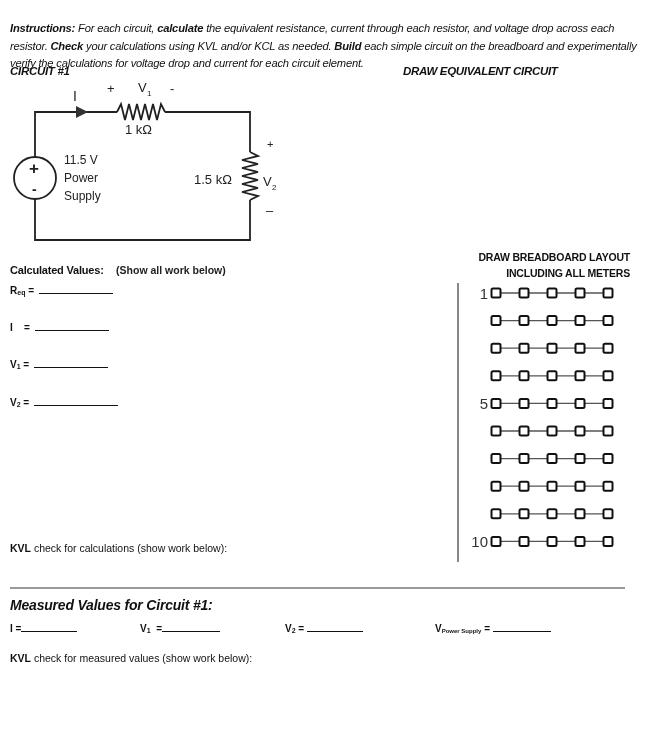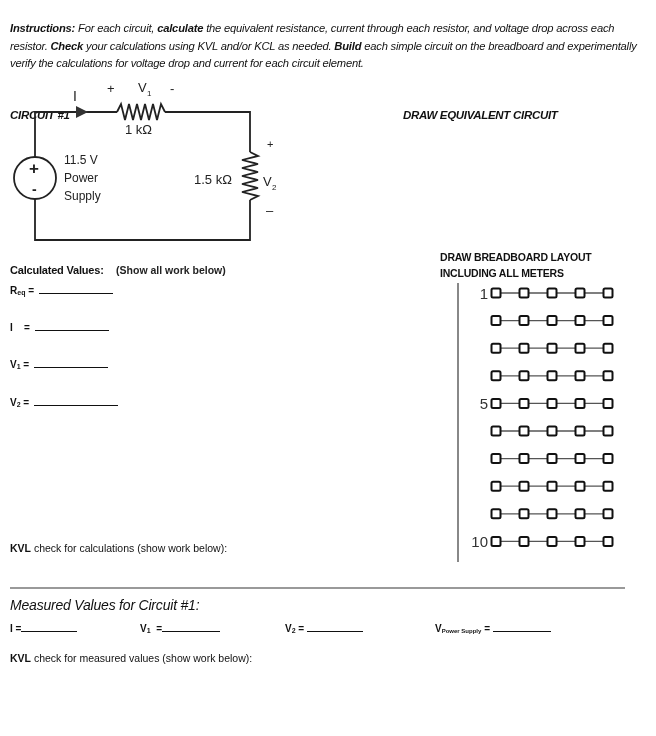--- a/index.html
+++ b/index.html
@@ -1,30 +1,30 @@
 <!DOCTYPE html>
 <html><head>
 <meta charset="utf-8">
 <style>
   html, body { margin: 0; padding: 0; background: #ffffff; }
   body { width: 656px; height: 736px; position: relative; overflow: hidden;
          font-family: "Liberation Sans", "DejaVu Sans", sans-serif; color: #111; }
   .abs { position: absolute; }
   .instr { left: 10px; top: 20px; width: 630px; font-size: 11.2px; line-height: 17.5px; font-style: italic; letter-spacing: -0.2px; }
   .instr b { font-weight: bold; }
-  .hdr { font-size: 11.5px; font-weight: bold; font-style: italic; letter-spacing: -0.3px; margin-top: 44px; }
+  .hdr { font-size: 11.5px; font-weight: bold; font-style: italic; letter-spacing: -0.3px; }
   .calc-title { font-size: 11px; font-weight: bold; letter-spacing: -0.2px; }
   .calc-note { font-size: 10.5px; font-weight: bold; color: #222; text-align: right; }
   .field { font-size: 10px; font-weight: bold; white-space: nowrap; }
   .field sub, .meas sub { font-size: 7px; vertical-align: -1px; }
   .blank { display: inline-block; border-bottom: 1.3px solid #111; height: 9px; vertical-align: baseline; margin-left: 2px; }
-  .bb-title { font-size: 10.5px; font-weight: bold; text-align: left; line-height: 16px; letter-spacing: -0.2px; }
+  .bb-title { font-size: 10.5px; font-weight: bold; text-align: right; line-height: 16px; letter-spacing: -0.2px; }
   .small { font-size: 10.5px; }
   .meas { font-size: 10px; font-weight: bold; white-space: nowrap; }
-  .meas-title { font-size: 14px; font-weight: normal; font-style: italic; letter-spacing: -0.2px; }
+  .meas-title { font-size: 14px; font-weight: bold; font-style: italic; letter-spacing: -0.2px; }
   svg text { font-family: "Liberation Sans", "DejaVu Sans", sans-serif; }
 </style>
 </head>
 <body>
 
 <div class="abs instr">
   <b>Instructions:</b><span> For each circuit, </span><b>calculate</b><span> the equivalent resistance, current through each resistor, and voltage drop across each resistor.  </span><b>Check</b><span> your calculations using KVL and/or KCL as needed.  </span><b>Build</b><span> each simple circuit on the breadboard and experimentally verify the calculations for voltage drop and current for each circuit element.</span>
 </div>
 
 <div class="abs hdr" style="left:10px; top:65px;">CIRCUIT #1</div>

